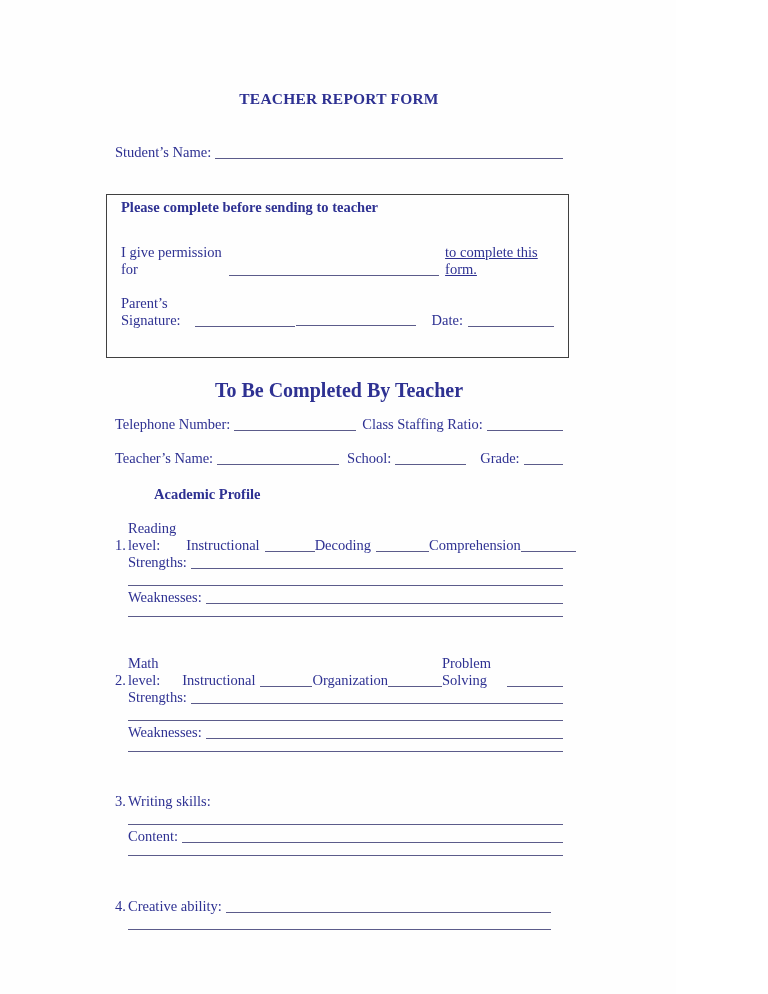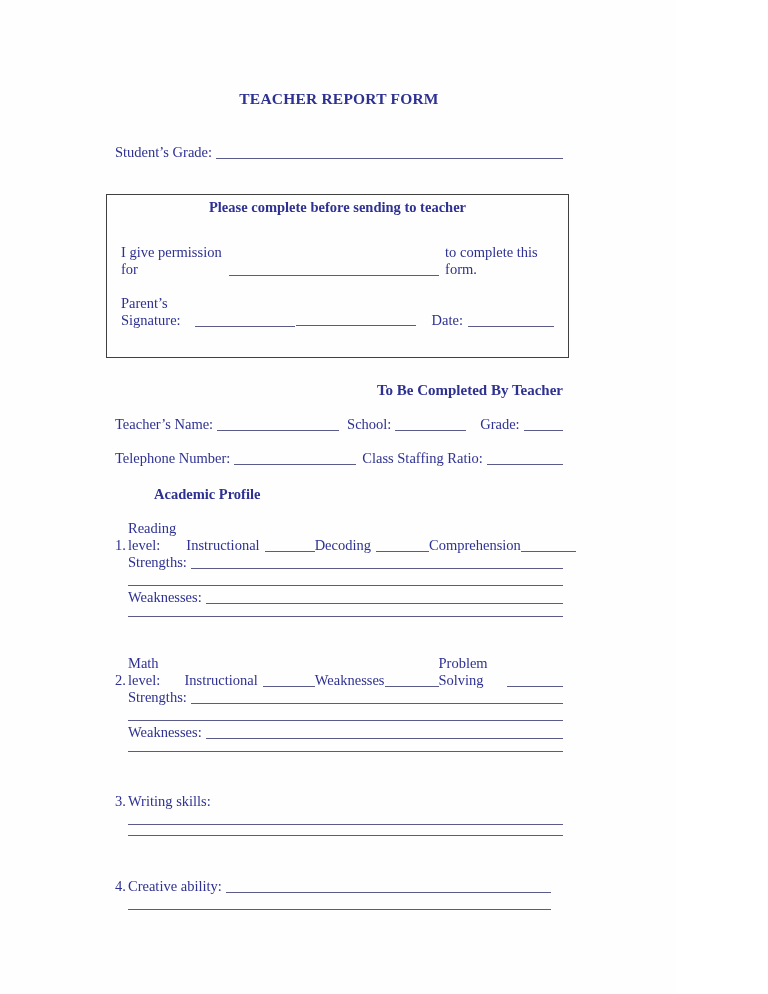--- a/index.html
+++ b/index.html
@@ -22,31 +22,31 @@
   .sp   { margin-left:5px; }
   .spacer { flex:1 1 auto; }
 
   .student-row { margin-top:37px; }
 
   .perm-box {
     margin:33px -6px 0 -9px;
     border:1.5px solid #404040;
     padding:4px 14px 28px 14px;
   }
-  .perm-heading { text-align:center; font-weight:bold; line-height:17px; }
+  .perm-heading { text-align:left; font-weight:bold; line-height:17px; }
   .perm-row { margin-top:28px; }
   .sig-row  { margin-top:17px; }
   .w210 { width:210px; }
   .w100 { width:100px; }
   .w120 { width:120px; margin-left:1px; margin-bottom:3px; }
   .w86  { width:86px; }
   .date-label { margin-left:16px; }
-  .suffix { margin-left:6px; }
+  .suffix { margin-left:6px;text-decoration:underline; }
 
-  .section-heading { text-align:right; font-weight:bold; font-size:15px; line-height:17px; margin-top:24px; }
+  .section-heading { text-align:center; font-weight:bold; font-size:20px; line-height:17px; margin-top:24px; }
   .teacher-row { margin-top:17px; }
   .phone-row   { margin-top:17px; }
   .f155 { flex-grow:1.55; }
   .f160 { flex-grow:1.6; }
   .f090 { flex-grow:0.9; }
   .f050 { flex-grow:0.5; }
   .f100 { flex-grow:1; }
   .ml8  { margin-left:8px; }
   .ml14 { margin-left:14px; }
   .ml6  { margin-left:6px; }
@@ -69,21 +69,21 @@
   .mr12 { margin-right:12px; }
 </style>
 </head>
 <body>
 
 <div class="page">
 
   <div class="doc-title">TEACHER REPORT FORM</div>
 
   <div class="row student-row">
-    <span>Student’s Grade:</span>
+    <span>Student’s Name:</span>
     <span class="fill"></span>
   </div>
 
   <div class="perm-box">
     <div class="perm-heading">Please complete before sending to teacher</div>
     <div class="row perm-row">
       <span>I give permission for</span>
       <span class="seg w210"></span>
       <span class="suffix">to complete this form.</span>
       <span class="spacer"></span>
@@ -93,34 +93,34 @@
       <span class="seg w100"></span>
       <span class="seg w120"></span>
       <span class="date-label">Date:</span>
       <span class="seg w86"></span>
       <span class="spacer"></span>
     </div>
   </div>
 
   <div class="section-heading">To Be Completed By Teacher</div>
 
+  <div class="row phone-row">
+    <span>Telephone Number:</span>
+    <span class="fill f160"></span>
+    <span class="ml6">Class Staffing Ratio:</span>
+    <span class="fill f100"></span>
+  </div>
+
   <div class="row teacher-row">
     <span>Teacher’s Name:</span>
     <span class="fill f155"></span>
     <span class="ml8">School:</span>
     <span class="fill f090"></span>
     <span class="ml14">Grade:</span>
     <span class="fill f050"></span>
-  </div>
-
-  <div class="row phone-row">
-    <span>Telephone Number:</span>
-    <span class="fill f160"></span>
-    <span class="ml6">Class Staffing Ratio:</span>
-    <span class="fill f100"></span>
   </div>
 
   <div class="profile-heading">Academic Profile</div>
 
   <section class="item item-1">
     <div class="row line1">
       <span class="num">1.</span>
       <span class="lead">Reading level:</span>
       <span>Instructional</span>
       <span class="blank sp b50"></span>
@@ -140,21 +140,21 @@
     </div>
     <div class="cont-line cont-tight"></div>
   </section>
 
   <section class="item item-2">
     <div class="row line1">
       <span class="num">2.</span>
       <span class="lead">Math level:</span>
       <span>Instructional</span>
       <span class="blank sp b52"></span>
-      <span>Weaknesses</span>
+      <span>Organization</span>
       <span class="blank b54"></span>
       <span>Problem Solving</span>
       <span class="blank b56"></span>
     </div>
     <div class="row">
       <span>Strengths:</span>
       <span class="fill"></span>
     </div>
     <div class="cont-line"></div>
     <div class="row sub-row">
@@ -163,20 +163,24 @@
     </div>
     <div class="cont-line cont-tight"></div>
   </section>
 
   <section class="item item-3">
     <div class="row line1">
       <span class="num">3.</span>
       <span>Writing skills:</span>
     </div>
     <div class="cont-line"></div>
+    <div class="row sub-row">
+      <span>Content:</span>
+      <span class="fill"></span>
+    </div>
     <div class="cont-line cont-tight"></div>
   </section>
 
   <section class="item item-4">
     <div class="row line1">
       <span class="num">4.</span>
       <span>Creative ability:</span>
       <span class="fill mr12"></span>
     </div>
     <div class="cont-line mr12"></div>

